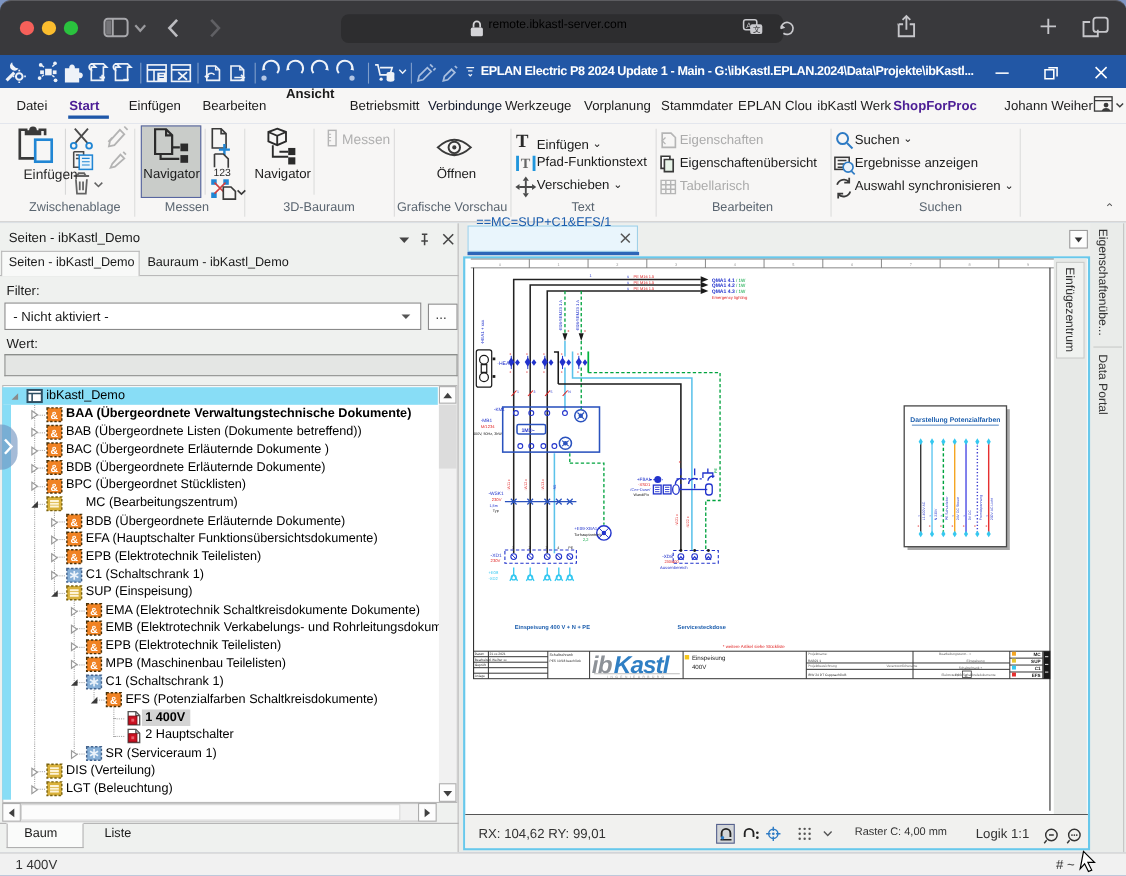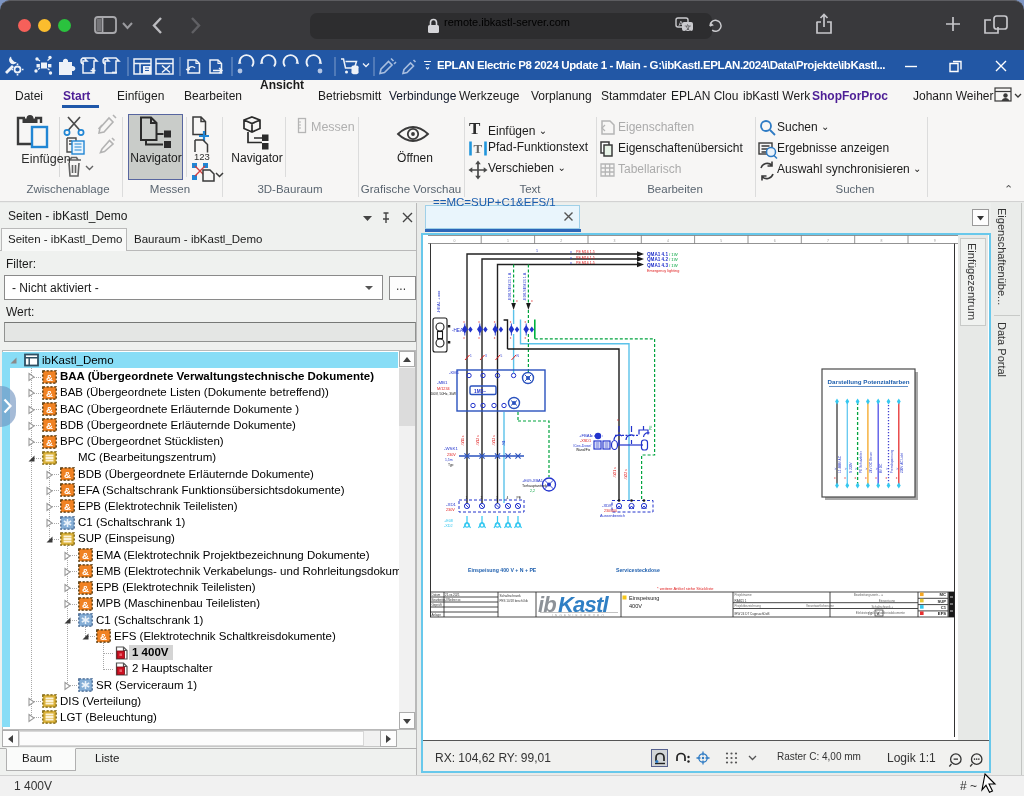--- a/index.html
+++ b/index.html
@@ -414,21 +414,21 @@
     <text x="4" y="11" font-size="9.5" fill="#fff" font-family="Liberation Sans" font-weight="bold">&amp;</text>
   </svg>
 <div class="tx" style="left:78px;top:467.5px;font-size:11.5px;font-weight:normal;color:#000;">BDB (Übergeordnete Erläuternde Dokumente)</div>
 <svg style="left:45px;top:485.7px;width:9px;height:10px;" viewBox="0 0 9 10">
     <path d="M2 1.5 l5 3.5 -5 3.5 z" fill="#fff" stroke="#9a9a9a" stroke-width="1.1"></path>
   </svg>
 <svg style="left:60px;top:483.24px;width:15px;height:14px;" viewBox="0 0 15 14">
     <rect x="0.8" y="0.8" width="13.4" height="12.4" fill="#f08223" stroke="#4a3208" stroke-width="1.3" stroke-dasharray="2.2 1.6"></rect>
     <text x="4" y="11" font-size="9.5" fill="#fff" font-family="Liberation Sans" font-weight="bold">&amp;</text>
   </svg>
-<div class="tx" style="left:78px;top:483.7px;font-size:11.5px;font-weight:normal;color:#000;">EFA (Schaltschrank Funktionsübersichtsdokumente)</div>
+<div class="tx" style="left:78px;top:483.7px;font-size:11.5px;font-weight:normal;color:#000;">EFA (Hauptschalter Funktionsübersichtsdokumente)</div>
 <svg style="left:45px;top:502.0px;width:9px;height:10px;" viewBox="0 0 9 10">
     <path d="M2 1.5 l5 3.5 -5 3.5 z" fill="#fff" stroke="#9a9a9a" stroke-width="1.1"></path>
   </svg>
 <svg style="left:60px;top:499.46999999999997px;width:15px;height:14px;" viewBox="0 0 15 14">
     <rect x="0.8" y="0.8" width="13.4" height="12.4" fill="#f08223" stroke="#4a3208" stroke-width="1.3" stroke-dasharray="2.2 1.6"></rect>
     <text x="4" y="11" font-size="9.5" fill="#fff" font-family="Liberation Sans" font-weight="bold">&amp;</text>
   </svg>
 <div class="tx" style="left:78px;top:500.0px;font-size:11.5px;font-weight:normal;color:#000;">EPB (Elektrotechnik Teilelisten)</div>
 <svg style="left:45px;top:518.2px;width:9px;height:10px;" viewBox="0 0 9 10">
     <path d="M2 1.5 l5 3.5 -5 3.5 z" fill="#fff" stroke="#9a9a9a" stroke-width="1.1"></path>
@@ -446,21 +446,21 @@
     <path d="M3.5 4.5 h8 M3.5 7 h8 M3.5 9.5 h8" stroke="#fdf3d8" stroke-width="1.8" fill="none"></path>
   </svg>
 <div class="tx" style="left:78px;top:532.4px;font-size:11.5px;font-weight:normal;color:#000;">SUP (Einspeisung)</div>
 <svg style="left:63px;top:550.7px;width:9px;height:10px;" viewBox="0 0 9 10">
     <path d="M2 1.5 l5 3.5 -5 3.5 z" fill="#fff" stroke="#9a9a9a" stroke-width="1.1"></path>
   </svg>
 <svg style="left:78px;top:548.16px;width:15px;height:14px;" viewBox="0 0 15 14">
     <rect x="0.8" y="0.8" width="13.4" height="12.4" fill="#f08223" stroke="#4a3208" stroke-width="1.3" stroke-dasharray="2.2 1.6"></rect>
     <text x="4" y="11" font-size="9.5" fill="#fff" font-family="Liberation Sans" font-weight="bold">&amp;</text>
   </svg>
-<div class="tx" style="left:96px;top:548.7px;font-size:11.5px;font-weight:normal;color:#000;">EMA (Elektrotechnik Projektbezeichnung Dokumente)</div>
+<div class="tx" style="left:96px;top:548.7px;font-size:11.5px;font-weight:normal;color:#000;">EMA (Elektrotechnik Schaltkreisdokumente Dokumente)</div>
 <svg style="left:63px;top:566.9px;width:9px;height:10px;" viewBox="0 0 9 10">
     <path d="M2 1.5 l5 3.5 -5 3.5 z" fill="#fff" stroke="#9a9a9a" stroke-width="1.1"></path>
   </svg>
 <svg style="left:78px;top:564.39px;width:15px;height:14px;" viewBox="0 0 15 14">
     <rect x="0.8" y="0.8" width="13.4" height="12.4" fill="#f08223" stroke="#4a3208" stroke-width="1.3" stroke-dasharray="2.2 1.6"></rect>
     <text x="4" y="11" font-size="9.5" fill="#fff" font-family="Liberation Sans" font-weight="bold">&amp;</text>
   </svg>
 <div class="tx" style="left:96px;top:564.9px;font-size:11.5px;font-weight:normal;color:#000;">EMB (Elektrotechnik Verkabelungs- und Rohrleitungsdokum</div>
 <svg style="left:63px;top:583.1px;width:9px;height:10px;" viewBox="0 0 9 10">
     <path d="M2 1.5 l5 3.5 -5 3.5 z" fill="#fff" stroke="#9a9a9a" stroke-width="1.1"></path>
@@ -486,21 +486,21 @@
     <path d="M7.5 3 v8 M3.8 5 l7.4 4 M11.2 5 l-7.4 4" stroke="#eaf2fa" stroke-width="1.5" fill="none"></path>
   </svg>
 <div class="tx" style="left:96px;top:613.6px;font-size:11.5px;font-weight:normal;color:#000;">C1 (Schaltschrank 1)</div>
 <svg style="left:81px;top:632.3px;width:9px;height:9px;" viewBox="0 0 9 9">
     <path d="M7.5 1.5 v6 h-6 z" fill="#3a3a3a"></path>
   </svg>
 <svg style="left:96px;top:629.31px;width:15px;height:14px;" viewBox="0 0 15 14">
     <rect x="0.8" y="0.8" width="13.4" height="12.4" fill="#f08223" stroke="#4a3208" stroke-width="1.3" stroke-dasharray="2.2 1.6"></rect>
     <text x="4" y="11" font-size="9.5" fill="#fff" font-family="Liberation Sans" font-weight="bold">&amp;</text>
   </svg>
-<div class="tx" style="left:114px;top:629.8px;font-size:11.5px;font-weight:normal;color:#000;">EFS (Elektrotechnik Schaltkreisdokumente)</div>
+<div class="tx" style="left:114px;top:629.8px;font-size:11.5px;font-weight:normal;color:#000;">EFS (Potenzialfarben Schaltkreisdokumente)</div>
 <div class="abs" style="left:129px;top:644.5px;width:44px;height:15.5px;background:#d4d4d4;"></div>
 <svg style="left:114px;top:645.54px;width:15px;height:14px;" viewBox="0 0 15 14">
     <path d="M2.5 1 h7 l3.5 3.5 V13 h-10.5 z" fill="#fff" stroke="#555" stroke-width="1.2"></path>
     <path d="M9.5 1 v3.5 h3.5" fill="none" stroke="#555" stroke-width="1.2"></path>
     <rect x="3" y="5" width="7.5" height="7.5" fill="#cc1122" stroke="#7a0a12" stroke-width="0.8"></rect>
     <rect x="5.4" y="7.4" width="2.6" height="2.6" fill="#e8606a"></rect>
   </svg>
 <div class="tx" style="left:132px;top:646.0px;font-size:11.5px;font-weight:bold;color:#000;">1 400V</div>
 <svg style="left:114px;top:661.77px;width:15px;height:14px;" viewBox="0 0 15 14">
     <path d="M2.5 1 h7 l3.5 3.5 V13 h-10.5 z" fill="#fff" stroke="#555" stroke-width="1.2"></path>

